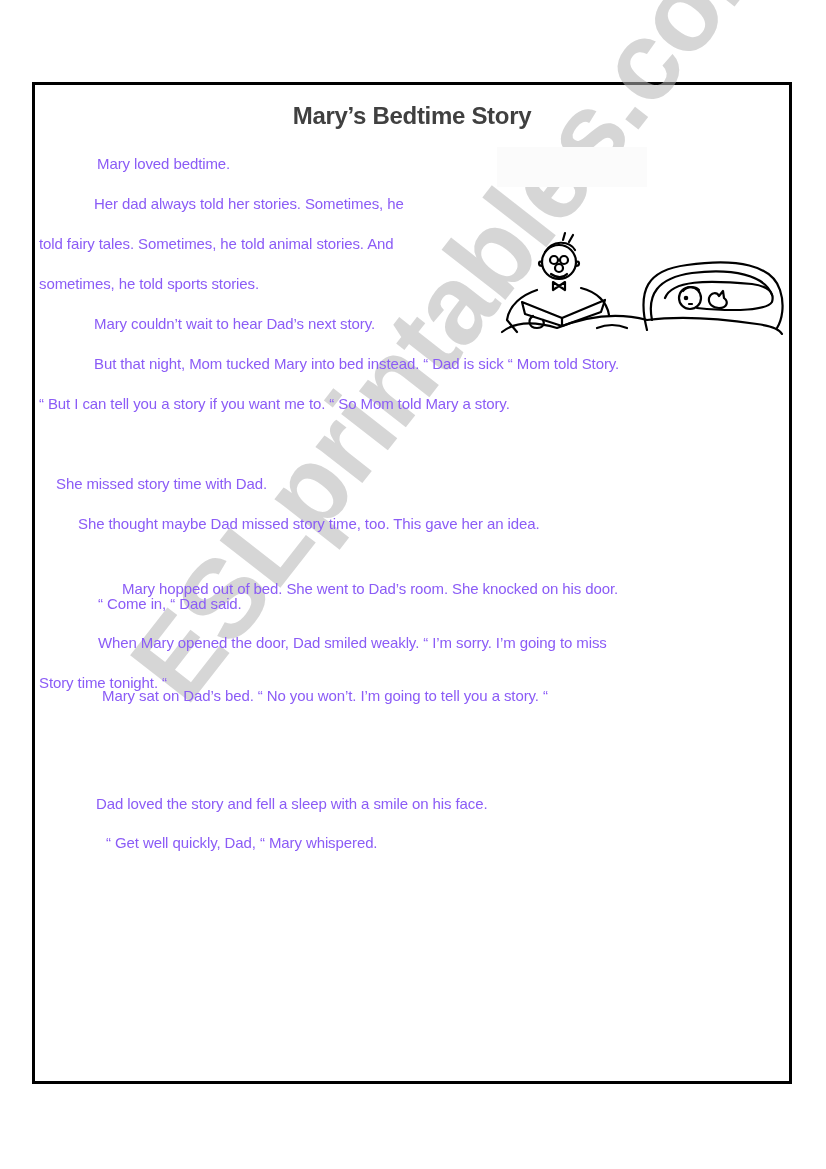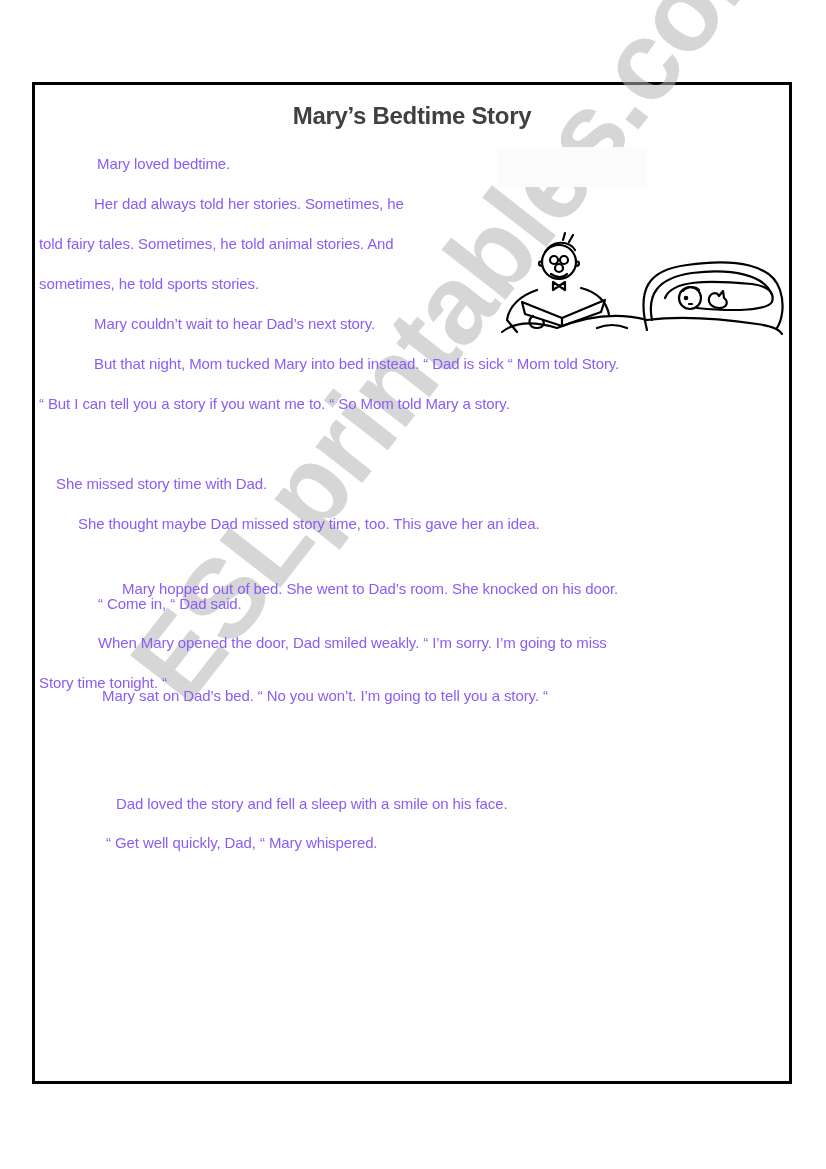--- a/index.html
+++ b/index.html
@@ -80,15 +80,15 @@
   <div class="line" style="left:59px; top:230px;">Mary couldn’t wait to hear Dad’s next story.</div>
   <div class="line" style="left:59px; top:270px;">But that night, Mom tucked Mary into bed instead. “ Dad is sick “ Mom told Story.</div>
   <div class="line" style="left:4px; top:310px;">“ But I can tell you a story if you want me to. “ So Mom told Mary a story.</div>
   <div class="line" style="left:21px; top:390px;">She missed story time with Dad.</div>
   <div class="line" style="left:43px; top:430px;">She thought maybe Dad missed story time, too. This gave her an idea.</div>
   <div class="line" style="left:63px; top:495px;margin-left:24px;">Mary hopped out of bed. She went to Dad’s room. She knocked on his door.</div>
   <div class="line" style="left:63px; top:510px;text-align:center;">“ Come in, “ Dad said.</div>
   <div class="line" style="left:63px; top:549px;">When Mary opened the door, Dad smiled weakly. “ I’m sorry. I’m going to miss</div>
   <div class="line" style="left:4px; top:589px;">Story time tonight. “</div>
   <div class="line" style="left:67px; top:602px;">Mary sat on Dad’s bed. “ No you won’t. I’m going to tell you a story. “</div>
-  <div class="line" style="left:81px; top:710px;">Dad loved the story and fell a sleep with a smile on his face.</div>
+  <div class="line" style="left:61px; top:710px;">Dad loved the story and fell a sleep with a smile on his face.</div>
   <div class="line" style="left:71px; top:749px;">“ Get well quickly, Dad, “ Mary whispered.</div>
 </div>
 
 </body></html>

